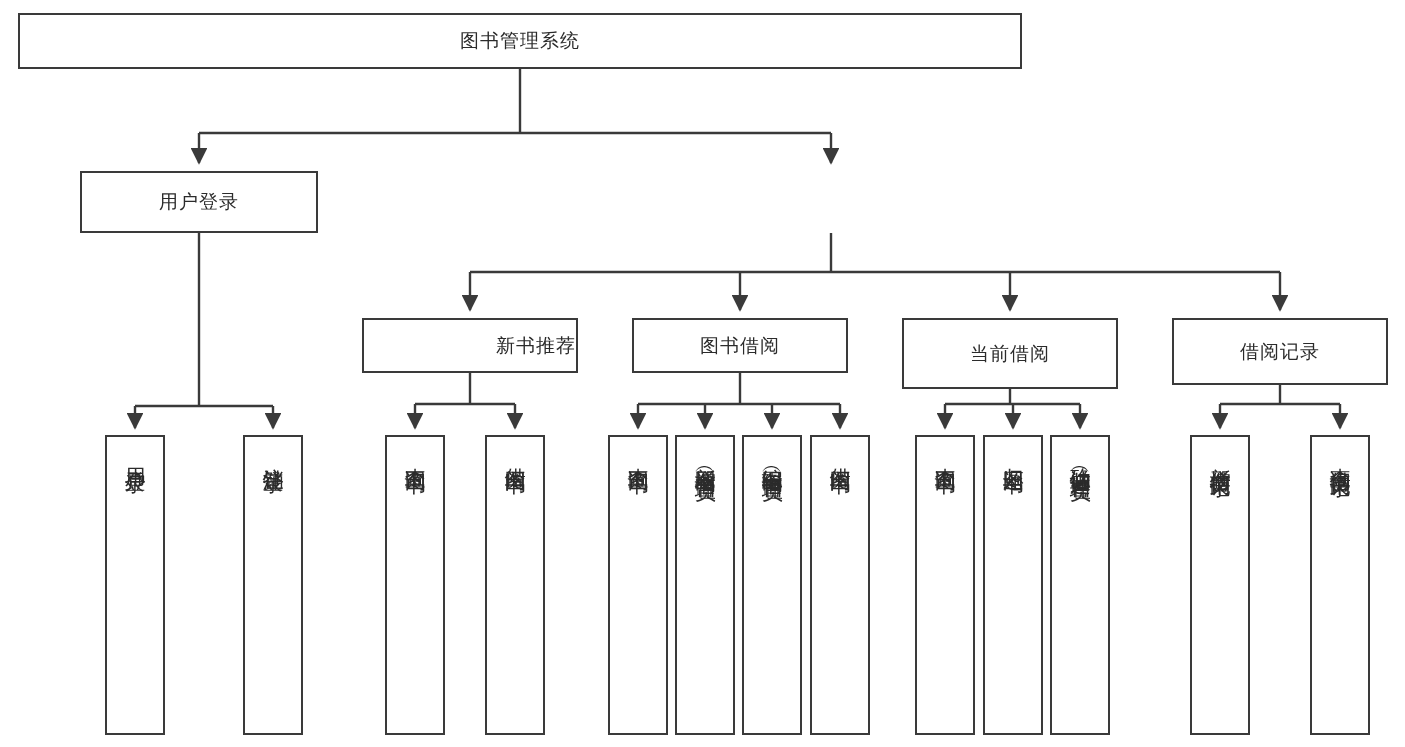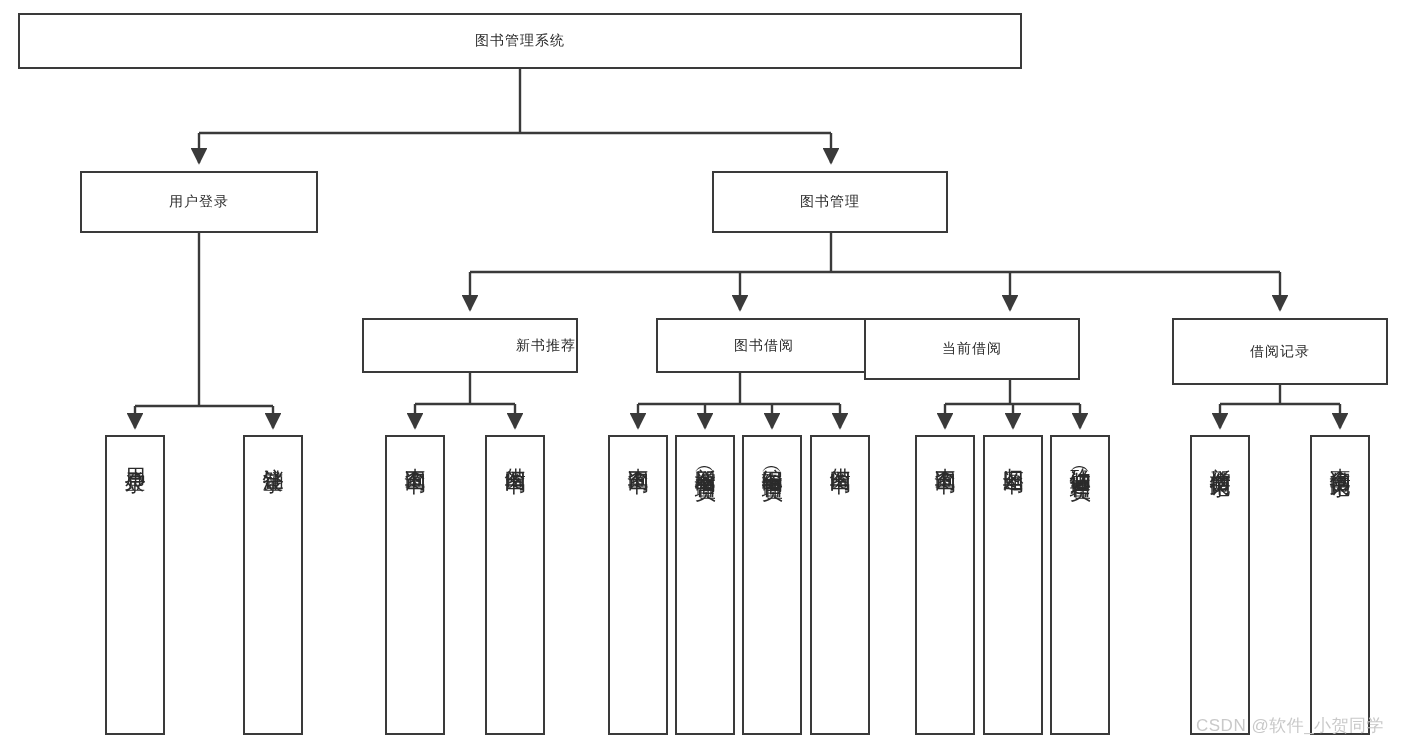--- a/index.html
+++ b/index.html
@@ -31,21 +31,21 @@
     position: absolute;
     box-sizing: border-box;
     background: #ffffff;
     border: 2px solid #3a3a3a;
     display: flex;
     align-items: center;
     justify-content: center;
     color: #2b2b2b;
   }
   .node.horiz {
-    font-size: 14px;
+    font-size: 19px;
     letter-spacing: 1px;
   }
   .node.vert {
     padding-top: 14px;
     align-items: flex-start;
     justify-content: center;
   }
   .node.vert .label {
     writing-mode: vertical-rl;
     text-orientation: upright;
@@ -123,31 +123,28 @@
     </g>
   </svg>
 
   <div class="node horiz" style="left:18px; top:13px; width:1004px; height:56px;">
     <span class="label">图书管理系统</span>
   </div>
 
   <div class="node horiz" style="left:80px; top:171px; width:238px; height:62px;">
     <span class="label">用户登录</span>
   </div>
-  <div class="node horiz" style="left:712px; top:171px; width:236px; height:62px;">
-    <span class="label">图书管理</span>
-  </div>
 
   <div class="node horiz" style="left:362px; top:318px; width:216px; height:55px;justify-content:flex-end;">
     <span class="label">新书推荐</span>
   </div>
-  <div class="node horiz" style="left:632px; top:318px; width:216px; height:55px;margin-left:24px;">
+  <div class="node horiz" style="left:632px; top:318px; width:216px; height:55px;">
     <span class="label">图书借阅</span>
   </div>
-  <div class="node horiz" style="left:864px; top:318px; width:216px; height:62px;">
+  <div class="node horiz" style="left:902px; top:318px; width:216px; height:71px;">
     <span class="label">当前借阅</span>
   </div>
   <div class="node horiz" style="left:1172px; top:318px; width:216px; height:67px;">
     <span class="label">借阅记录</span>
   </div>
 
   <div class="node vert" style="left:105px; top:435px; width:60px; height:300px;">
     <span class="label">用户登录</span>
   </div>
   <div class="node vert" style="left:243px; top:435px; width:60px; height:300px;">
@@ -180,15 +177,14 @@
   <div class="node vert" style="left:1050px; top:435px; width:60px; height:300px;">
     <span class="label">确认归还（管理员）</span>
   </div>
   <div class="node vert" style="left:1190px; top:435px; width:60px; height:300px;">
     <span class="label">新增借阅记录</span>
   </div>
   <div class="node vert" style="left:1310px; top:435px; width:60px; height:300px;">
     <span class="label">查询借阅记录</span>
   </div>
 
-  <div id="watermark">CSDN @软件_小贺同学</div>
 
 </div>
 
 </body></html>

